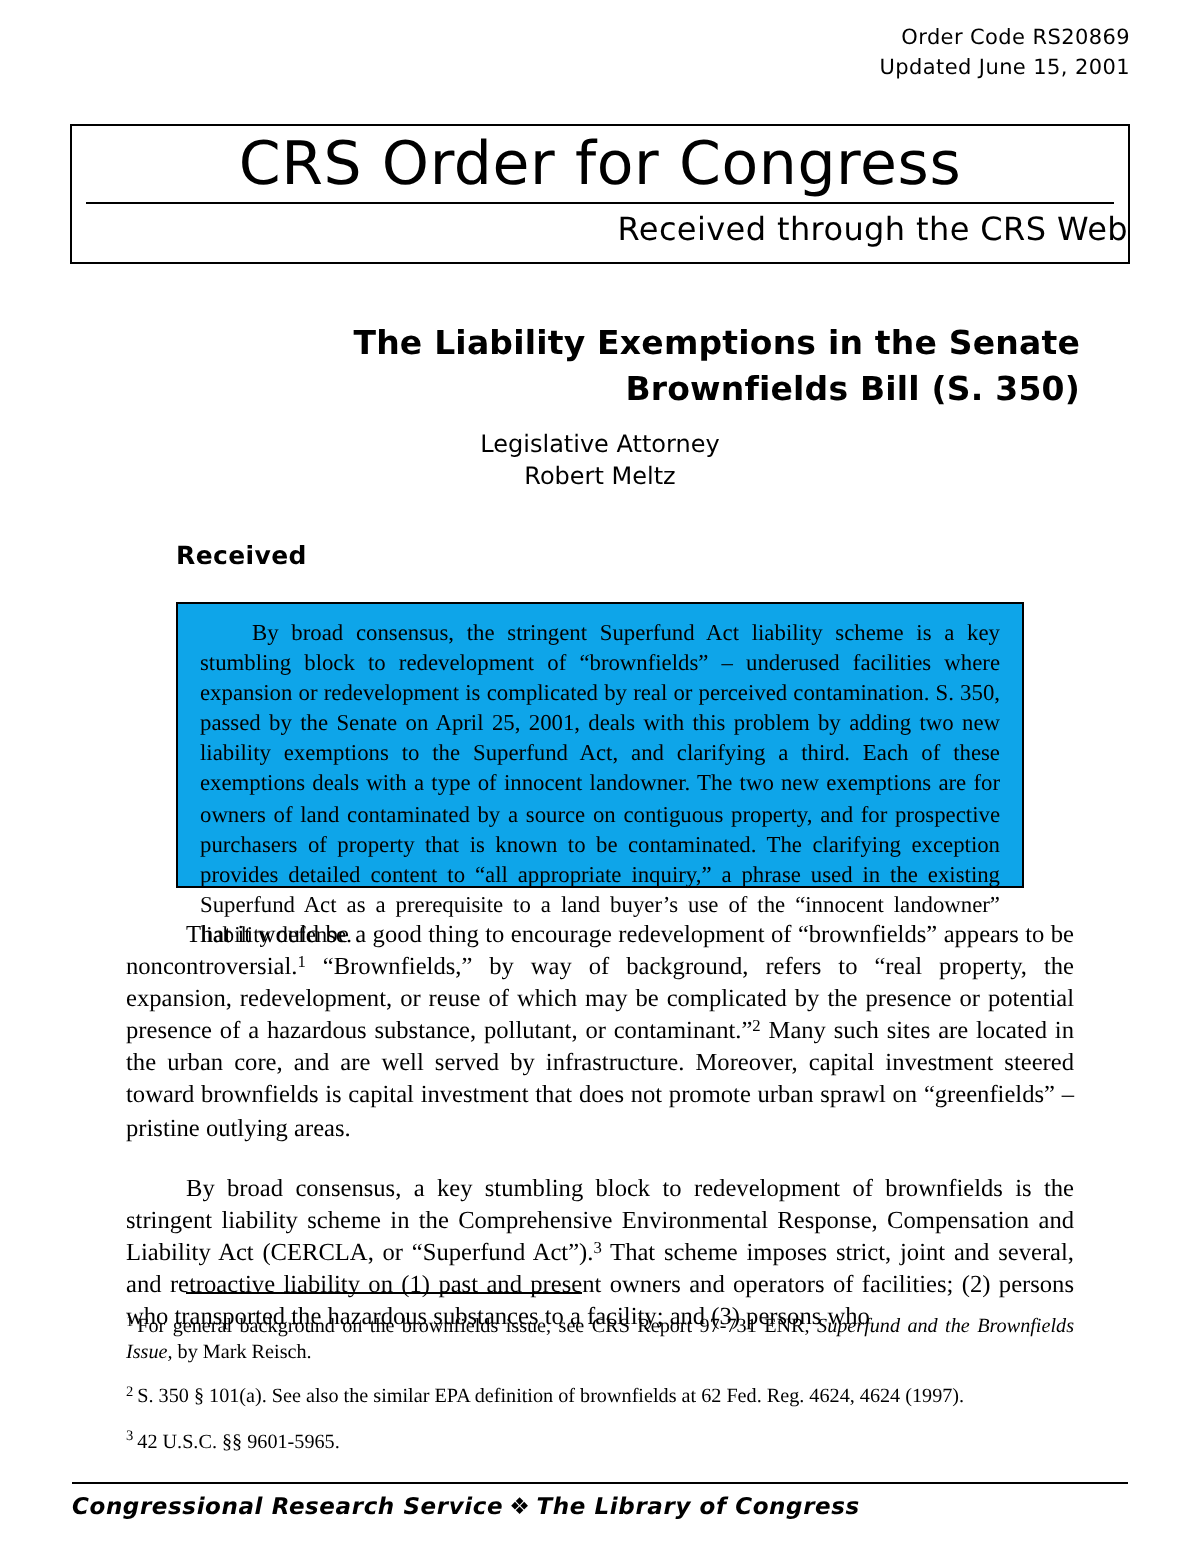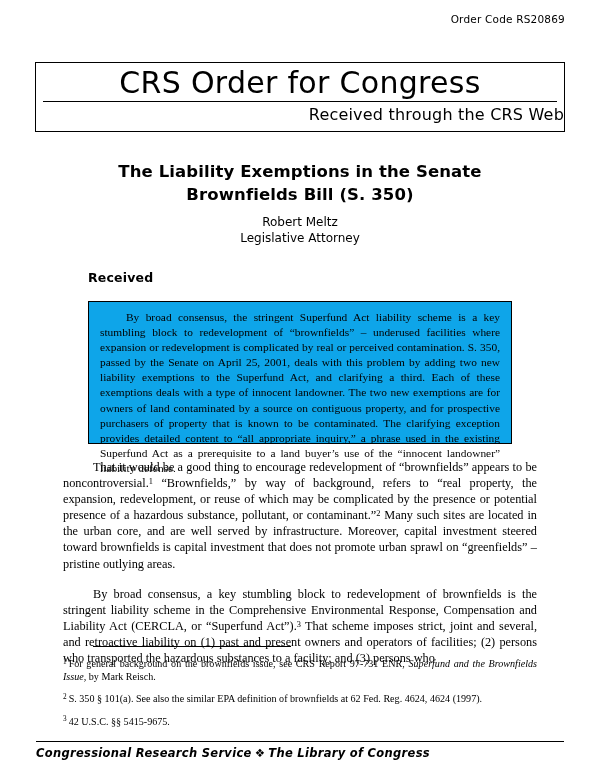--- a/index.html
+++ b/index.html
@@ -73,21 +73,21 @@
     letter-spacing: 0.2px;
     white-space: nowrap;
   }
 
   
   .doc-title {
     position: absolute;
     left: 60px;
     top: 160px;
     width: 480px;
-    text-align: center;
+    text-align: right;
     font-family: "DejaVu Sans", sans-serif;
     font-weight: bold;
     font-size: 16.5px;
     line-height: 23px;
     letter-spacing: 0.1px;
   }
 
   .byline {
     position: absolute;
     left: 60px;
@@ -208,36 +208,37 @@
     padding: 0 3px;
   }
 </style>
 </head>
 <body>
 
 <div class="page">
 
   <div class="order-block">
     <div>Order Code RS20869</div>
+    <div>Updated June 15, 2001</div>
   </div>
 
   <div class="banner">
     <div class="banner-title">CRS Order for Congress</div>
     <div class="banner-rule"></div>
     <div class="banner-sub">Received through the CRS Web</div>
   </div>
 
   <div class="doc-title">
     <div>The Liability Exemptions in the Senate</div>
     <div>Brownfields Bill (S. 350)</div>
   </div>
 
   <div class="byline">
+    <div>Legislative Attorney</div>
     <div>Robert Meltz</div>
-    <div>Legislative Attorney</div>
   </div>
 
   <div class="summary-heading">Received</div>
 
   <div class="summary-box">
     <div class="summary-text">By broad consensus, the stringent Superfund Act liability scheme is a key stumbling block to redevelopment of “brownfields” –  underused facilities where expansion or redevelopment is complicated by real or perceived contamination.  S. 350, passed by the Senate on April 25, 2001, deals with this problem by adding two new liability exemptions to the Superfund Act, and clarifying a third.  Each of these exemptions deals with a type of innocent landowner.  The two new exemptions are for owners of land contaminated by a source on contiguous property, and  for prospective purchasers of property that is known to be contaminated.  The clarifying exception provides detailed content to “all appropriate inquiry,” a phrase used in the existing Superfund Act as a prerequisite to a land buyer’s use of the “innocent landowner” liability defense.</div>
   </div>
 
   <div class="body-wrap">
     <p class="para"><span>That it would be a good thing to encourage redevelopment of  “brownfields” appears to be noncontroversial.</span><sup>1</sup><span>  “Brownfields,” by way of background, refers to “real property, the expansion, redevelopment, or reuse of which may be complicated by the presence or potential presence of a hazardous substance, pollutant, or contaminant.”</span><sup>2</sup><span>  Many such sites are located in the urban core, and are well served by infrastructure.  Moreover, capital investment steered toward brownfields is capital investment that does not promote urban sprawl on “greenfields” – pristine outlying areas.</span></p>
@@ -245,19 +246,19 @@
     <p class="para"><span>By broad consensus, a key stumbling block to redevelopment of brownfields is the stringent liability scheme in the Comprehensive Environmental Response, Compensation and Liability Act (CERCLA, or “Superfund Act”).</span><sup>3</sup><span>  That scheme imposes strict, joint and several, and retroactive liability on (1) past and present owners and operators of facilities; (2) persons who transported the hazardous substances to a facility; and (3) persons who</span></p>
   </div>
 
   <div class="fn-rule"></div>
 
   <div class="footnotes">
     <p class="fn"><span class="mark">1</span><span>For general background on the brownfields issue, see CRS Report 97-731 ENR, </span><i>Superfund and the Brownfields Issue,</i><span> by Mark Reisch.</span></p>
 
     <p class="fn"><span class="mark">2</span><span>S. 350 § 101(a).  See also the similar EPA definition of brownfields at 62 Fed. Reg. 4624, 4624 (1997).</span></p>
 
-    <p class="fn"><span class="mark">3</span><span>42 U.S.C. §§ 5415-9675.</span></p>
+    <p class="fn"><span class="mark">3</span><span>42 U.S.C. §§ 9601-5965.</span></p>
   </div>
 
   <div class="footer-rule"></div>
   <div class="footer-text"><span>Congressional Research Service</span><span class="diamond">❖</span><span>The Library of Congress</span></div>
 
 </div>
 
 </body></html>

